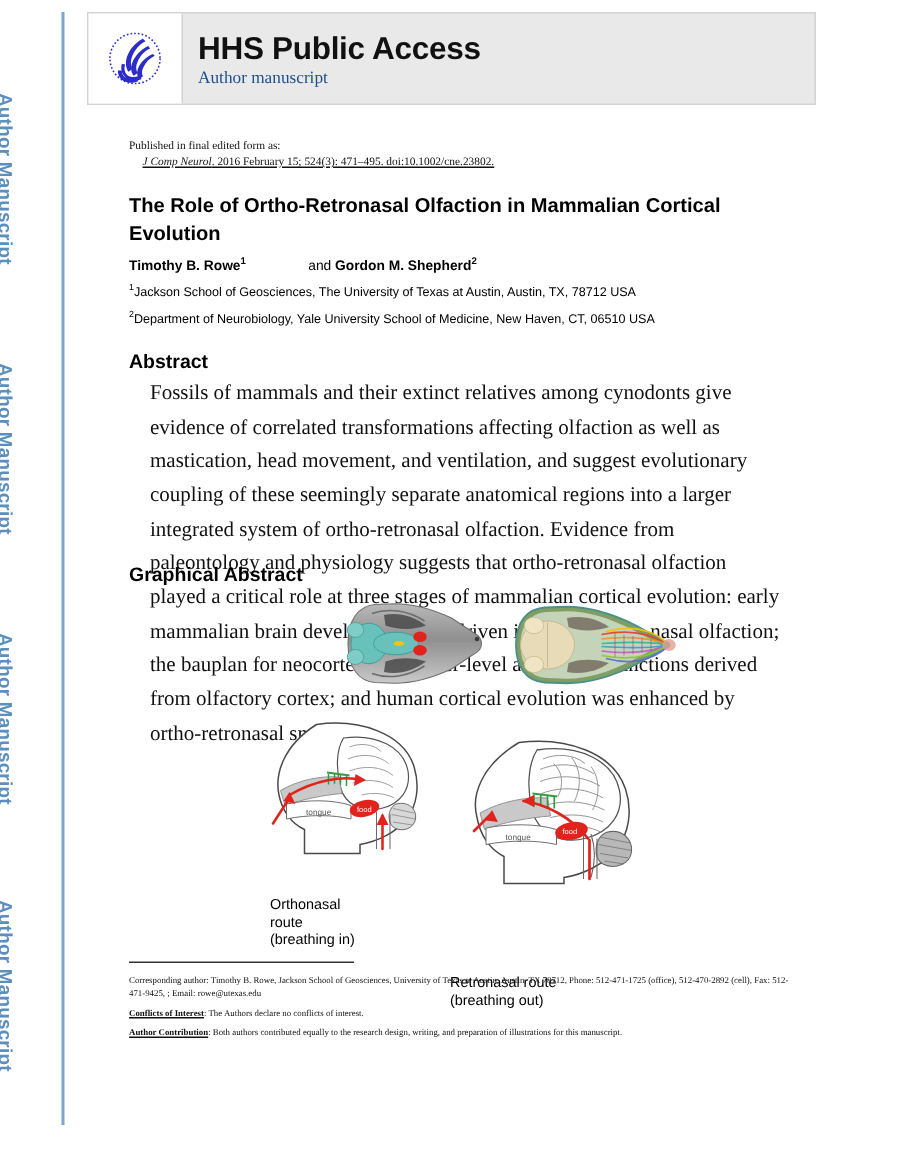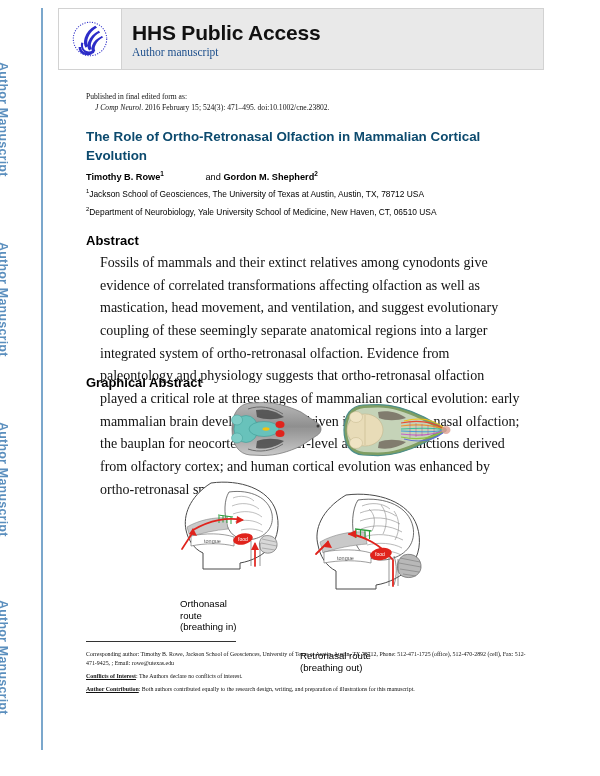--- a/index.html
+++ b/index.html
@@ -104,33 +104,33 @@
   .hhs-cite i { font-style: italic; }
 
   
   .pub {
     position: absolute;
     left: 30px; top: 91px;
     font-size: 7.6px;
     line-height: 1.45;
     color: #111;
   }
-  .pub .l2 { padding-left: 9px; }
+  .pub .l2 { padding-left: 9px; text-decoration: underline; }
   .pub i { font-style: italic; }
 
   
   .art-title {
     position: absolute;
     left: 30px; top: 118px;
     width: 420px;
     font-family: "Liberation Sans", sans-serif;
     font-weight: bold;
     font-size: 13.4px;
     line-height: 1.42;
-    color: #0c4a6e;
+    color: #000000;
   }
 
   
   .authors {
     position: absolute;
     left: 30px; top: 172px;
     width: 440px;
     font-family: "Liberation Sans", sans-serif;
     font-size: 9.2px;
     font-weight: bold;

